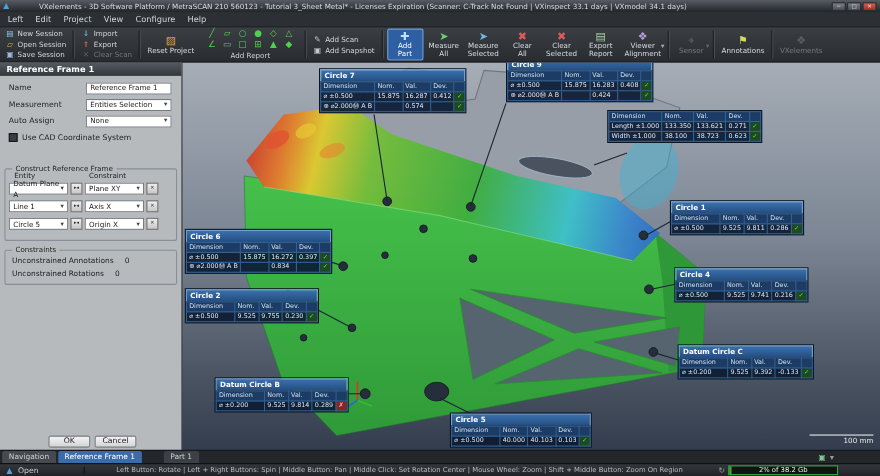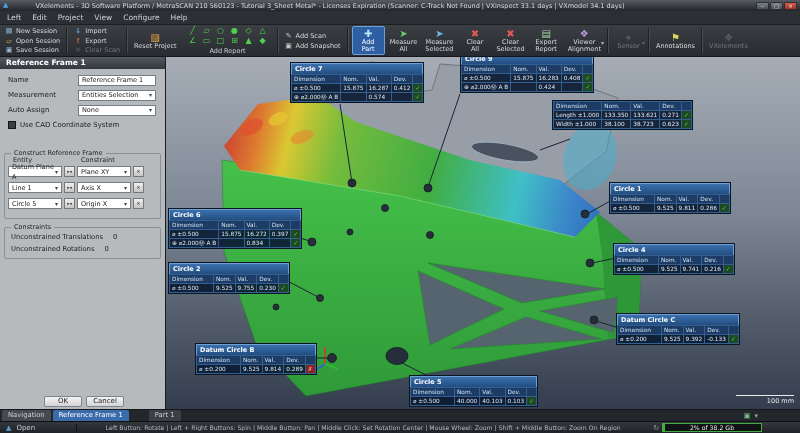--- a/index.html
+++ b/index.html
@@ -251,21 +251,21 @@
             <div class="drop sm">
               <span>Origin X</span>
               <span class="da">▾</span>
             </div>
             <div class="sqbtn">✕</div>
           </div>
         </div>
     </div>
     <div class="gbox" style="top:170px;height:32px">
       <div class="glab">Constraints</div>
-      <div class="cline" style="top:5px"><span>Unconstrained Translations</span><span class="cv">0</span></div>
+      <div class="cline" style="top:5px"><span>Unconstrained Annotations</span><span class="cv">0</span></div>
       <div class="cline" style="top:17px"><span>Unconstrained Rotations</span><span class="cv">0</span></div>
     </div>
     <button class="pbtn" style="left:44px">OK</button>
     <button class="pbtn" style="left:86px">Cancel</button>
   </div>
 
   <div class="viewport">
     <svg id="scene" width="634" height="352" viewBox="0 0 634 352">
       <defs>
         <linearGradient id="cmap" x1="58" y1="70" x2="434" y2="160" gradientUnits="userSpaceOnUse">

